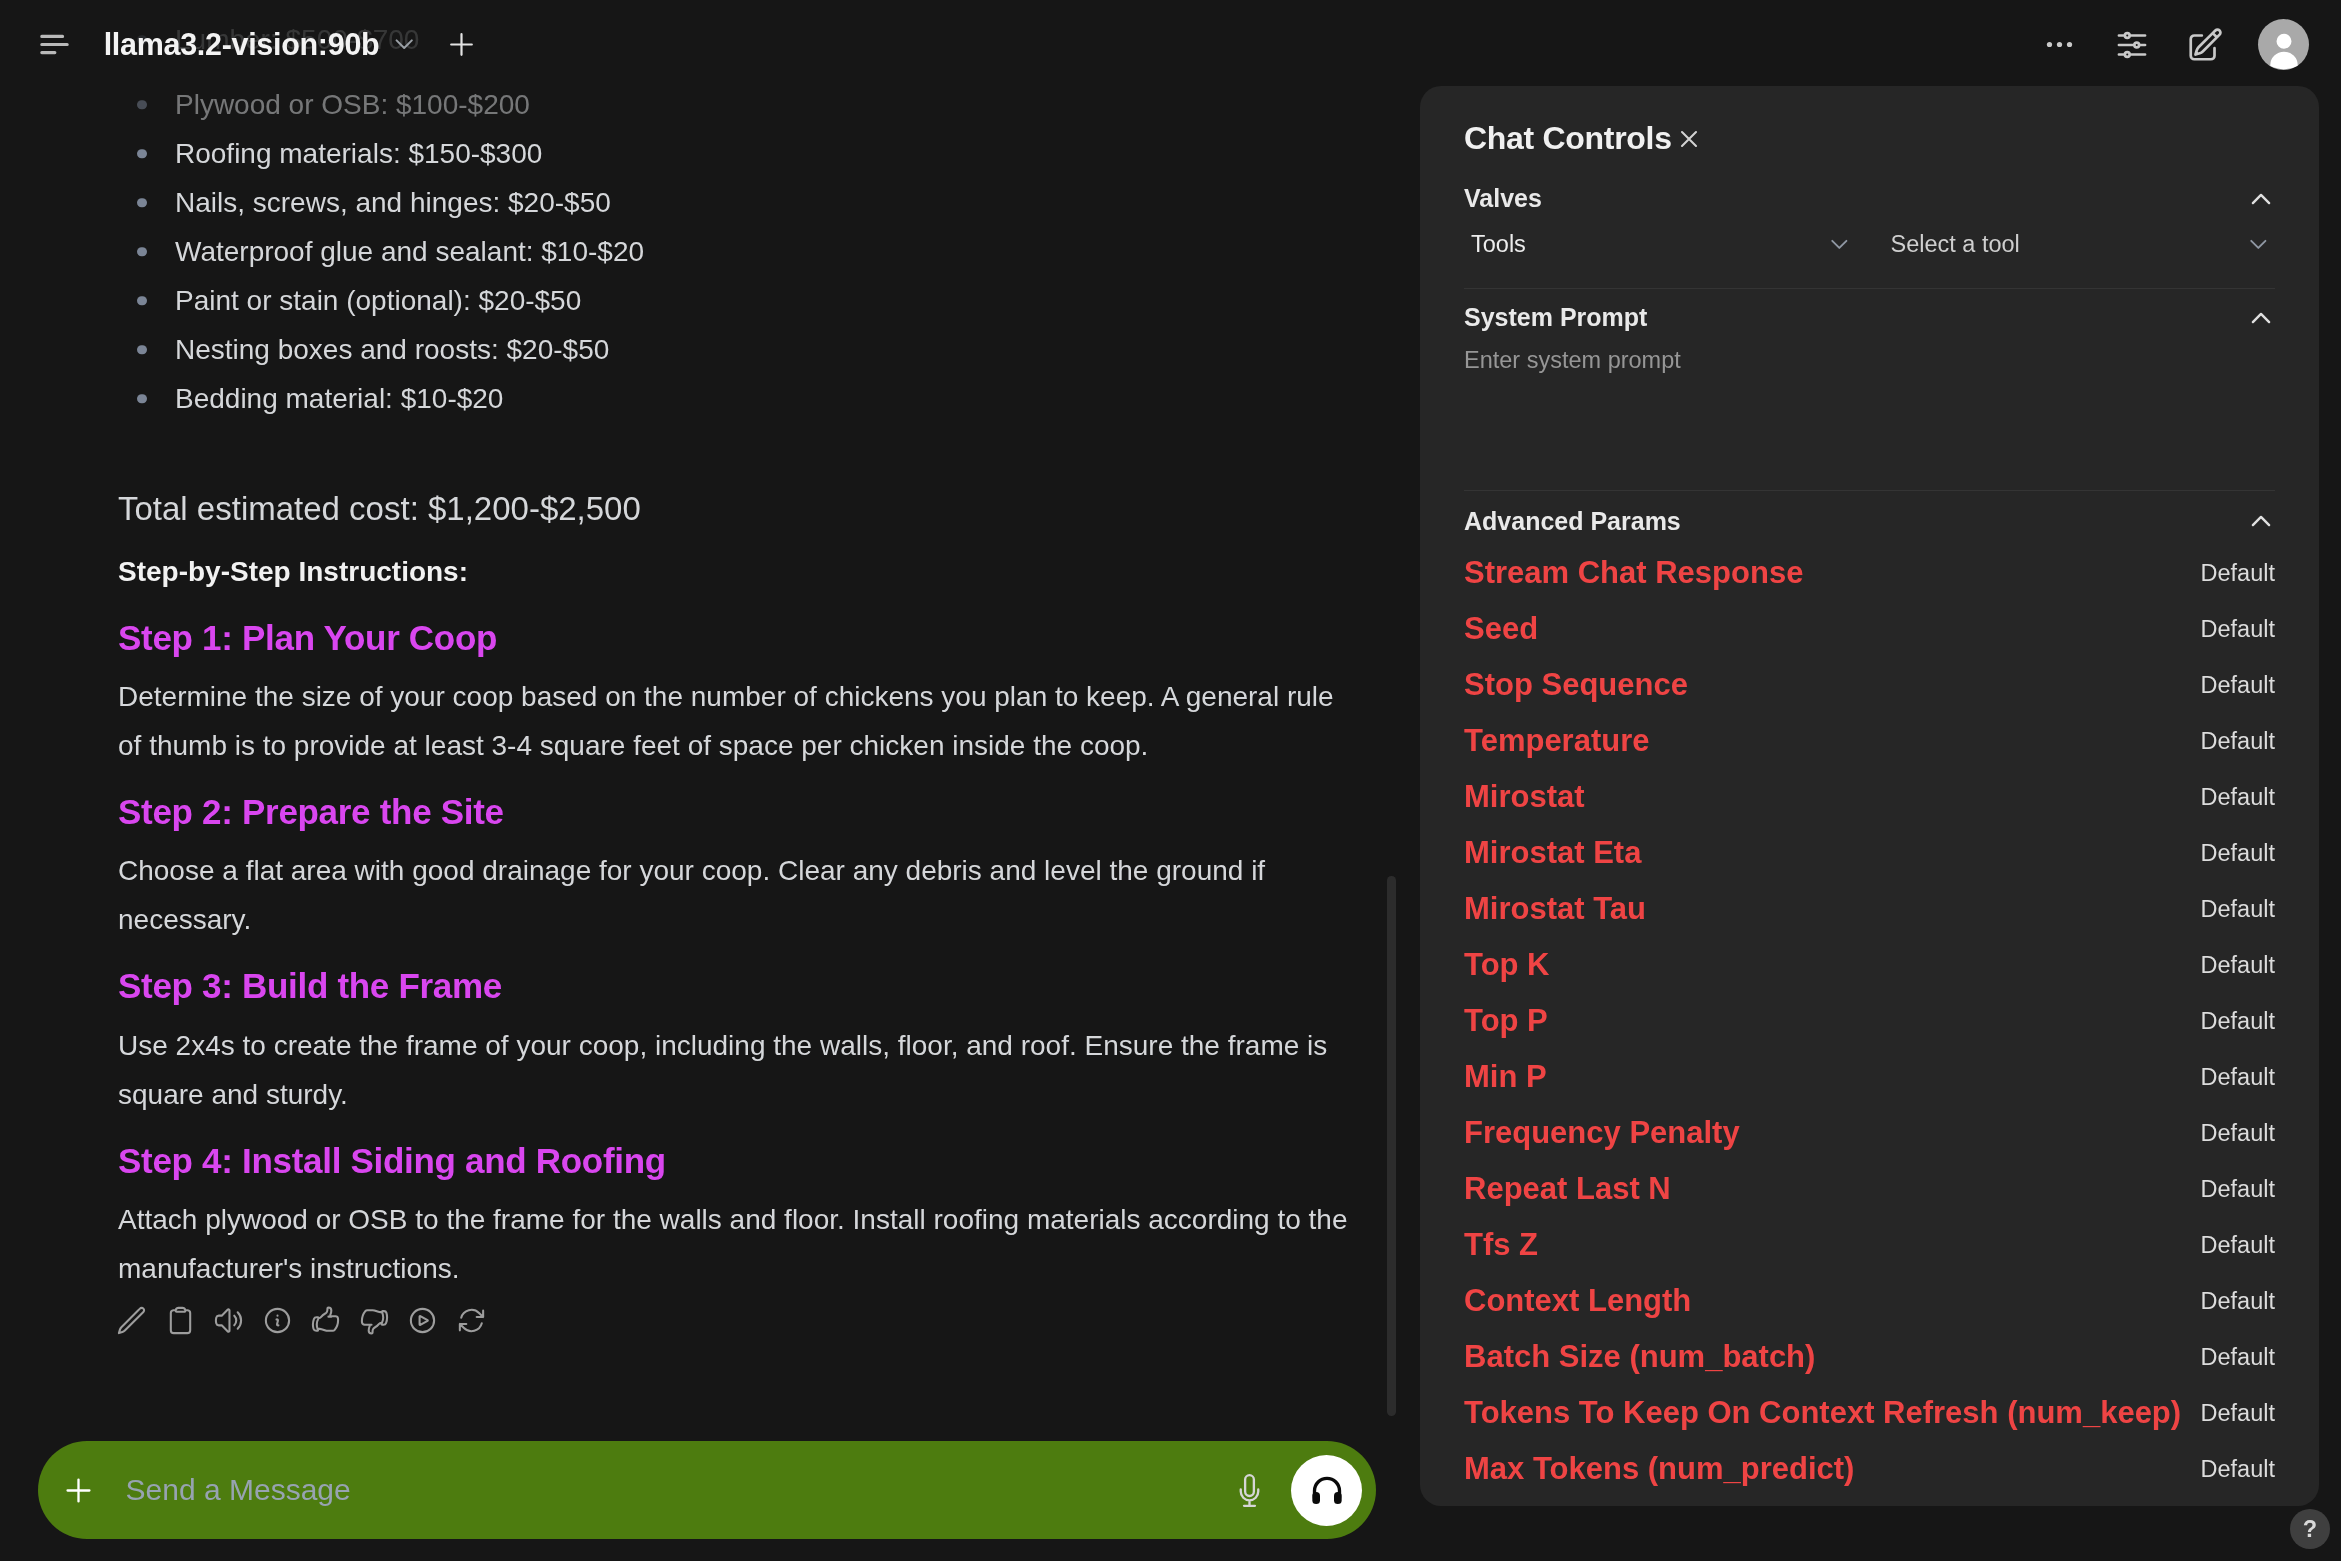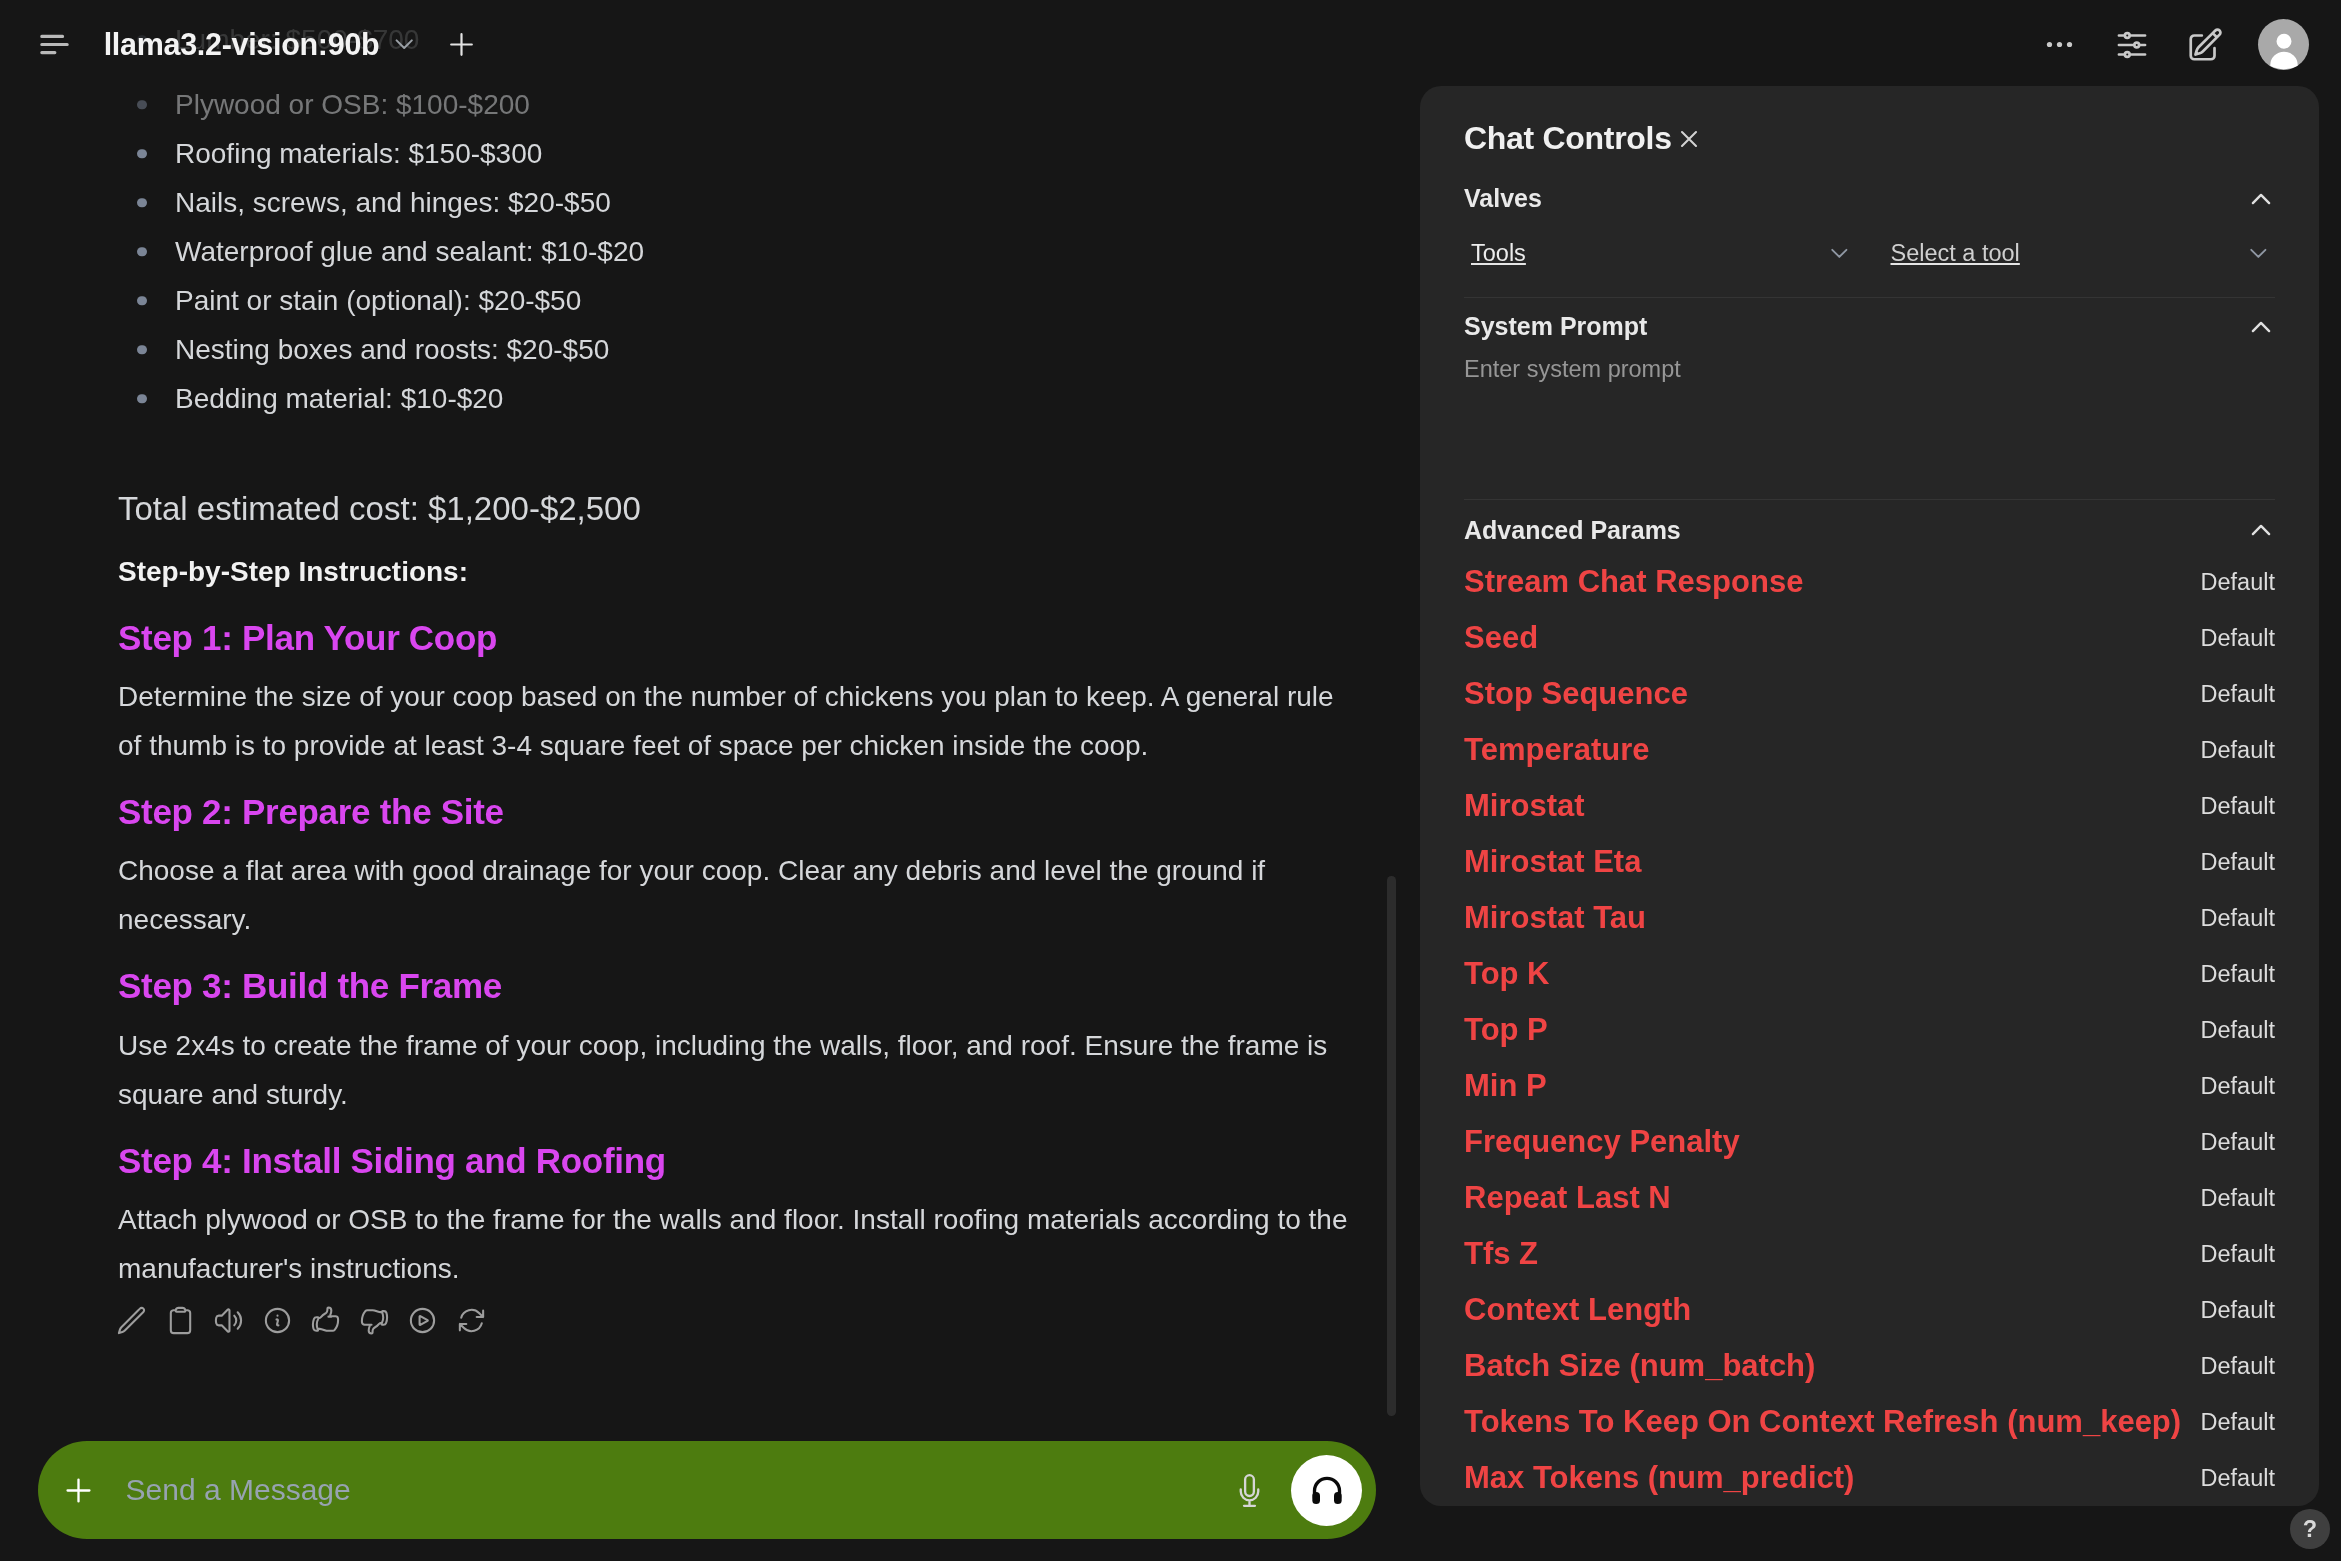--- a/index.html
+++ b/index.html
@@ -85,21 +85,21 @@
     position:absolute; left:1420px; top:86px; width:899px; height:1420px;
     background:#262626; border-radius:21px; padding:30px 44px 7px 44px;
   }
   .panel-title-row { height:45px; display:flex; align-items:center; }
   .panel-title { margin:0; font-size:32px; font-weight:700; color:#f0f0f0; letter-spacing:-0.3px; }
   .close-btn { width:35px; height:35px; color:#d2d2d2; }
   .section-head { display:flex; align-items:center; justify-content:space-between; height:35px; }
   .section-label { font-size:25px; font-weight:600; color:#e9e9e9; }
   .chev-btn { width:28px; height:28px; color:#e0e0e0; }
   .valves-head { margin-top:20px; }
-  .valves-selects { margin-top:18px; height:38px; display:flex; gap:28px;text-decoration:underline; }
+  .valves-selects { margin-top:9px; height:38px; display:flex; gap:28px; }
   .select-box {
     flex:1; display:flex; align-items:center; justify-content:space-between;
     background:transparent; border:0; padding:0 5.2px 0 7px; cursor:pointer; font-size:23.5px;
   }
   .select-box .sel-value { color:#ececec; }
   .select-box.placeholder .sel-value { color:#cfcfcf; }
   .select-box .sel-chev { color:#8f97a3; }
   .divider { border:0; border-top:1.7px solid #343434; margin:25px 0 0; }
   .sp-head { margin-top:11.3px; }
   .system-prompt-input {

